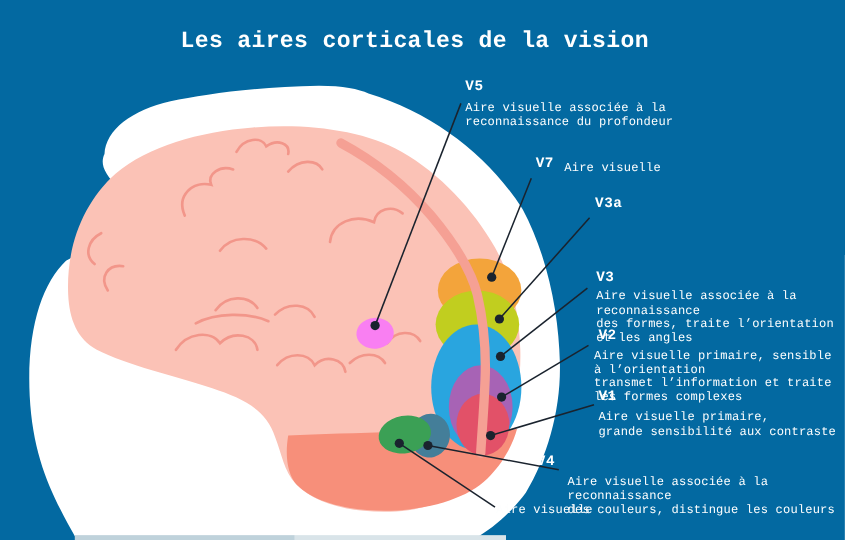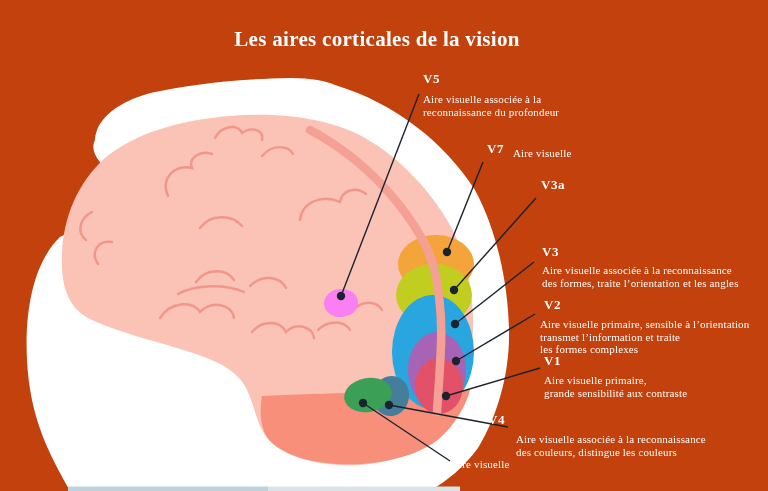--- a/index.html
+++ b/index.html
@@ -1,21 +1,21 @@
 <!DOCTYPE html>
 <html><head>
 <meta charset="utf-8">
 <style>
   html,body{margin:0;padding:0;}
   #screen{
     position:relative;
     width:768px;height:491px;
     overflow:hidden;
-    font-family:Liberation Serif, serif;
-    background:#c2410c;
+    font-family:Liberation Mono, monospace;
+    background:#0369a1;
   }
   #title{
     position:absolute;
     left:0;top:27px;width:754px;
     text-align:center;
     color:#FFFFFF;
     font-size:21px;
     font-weight:700;
     letter-spacing:0.3px;
   }

